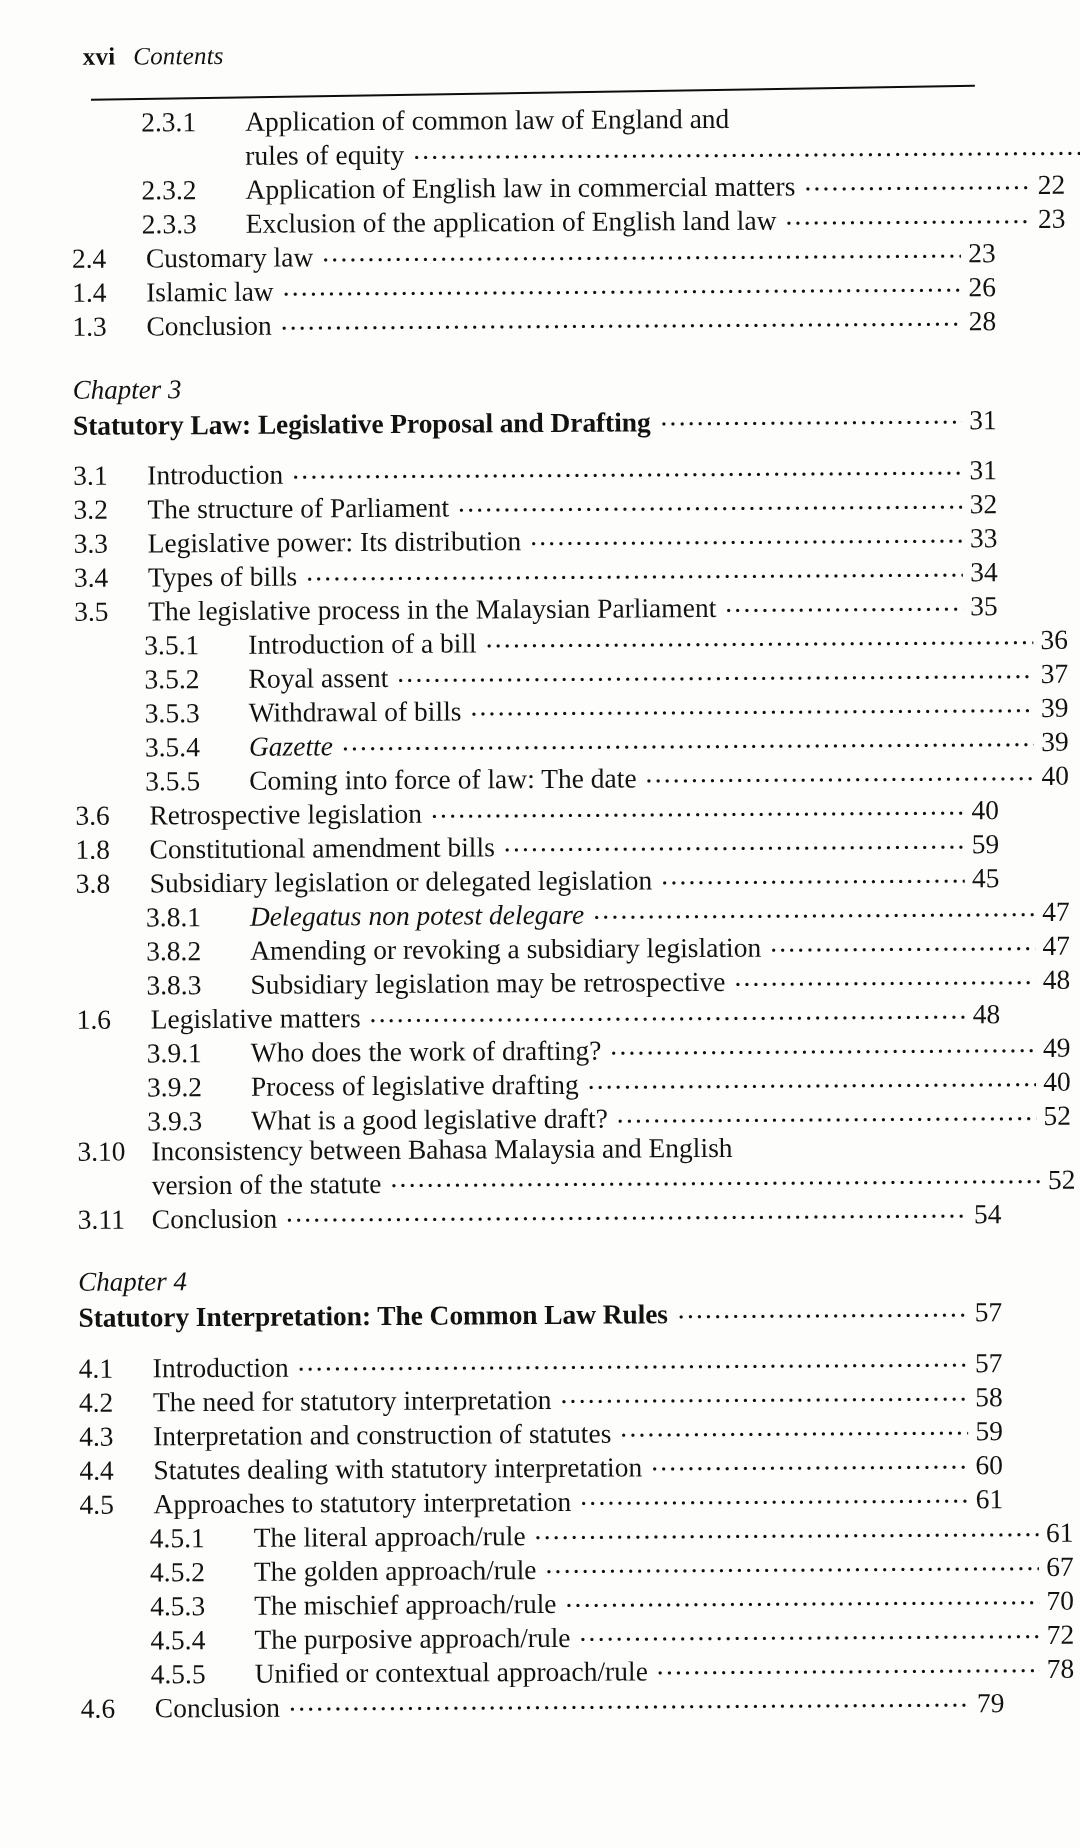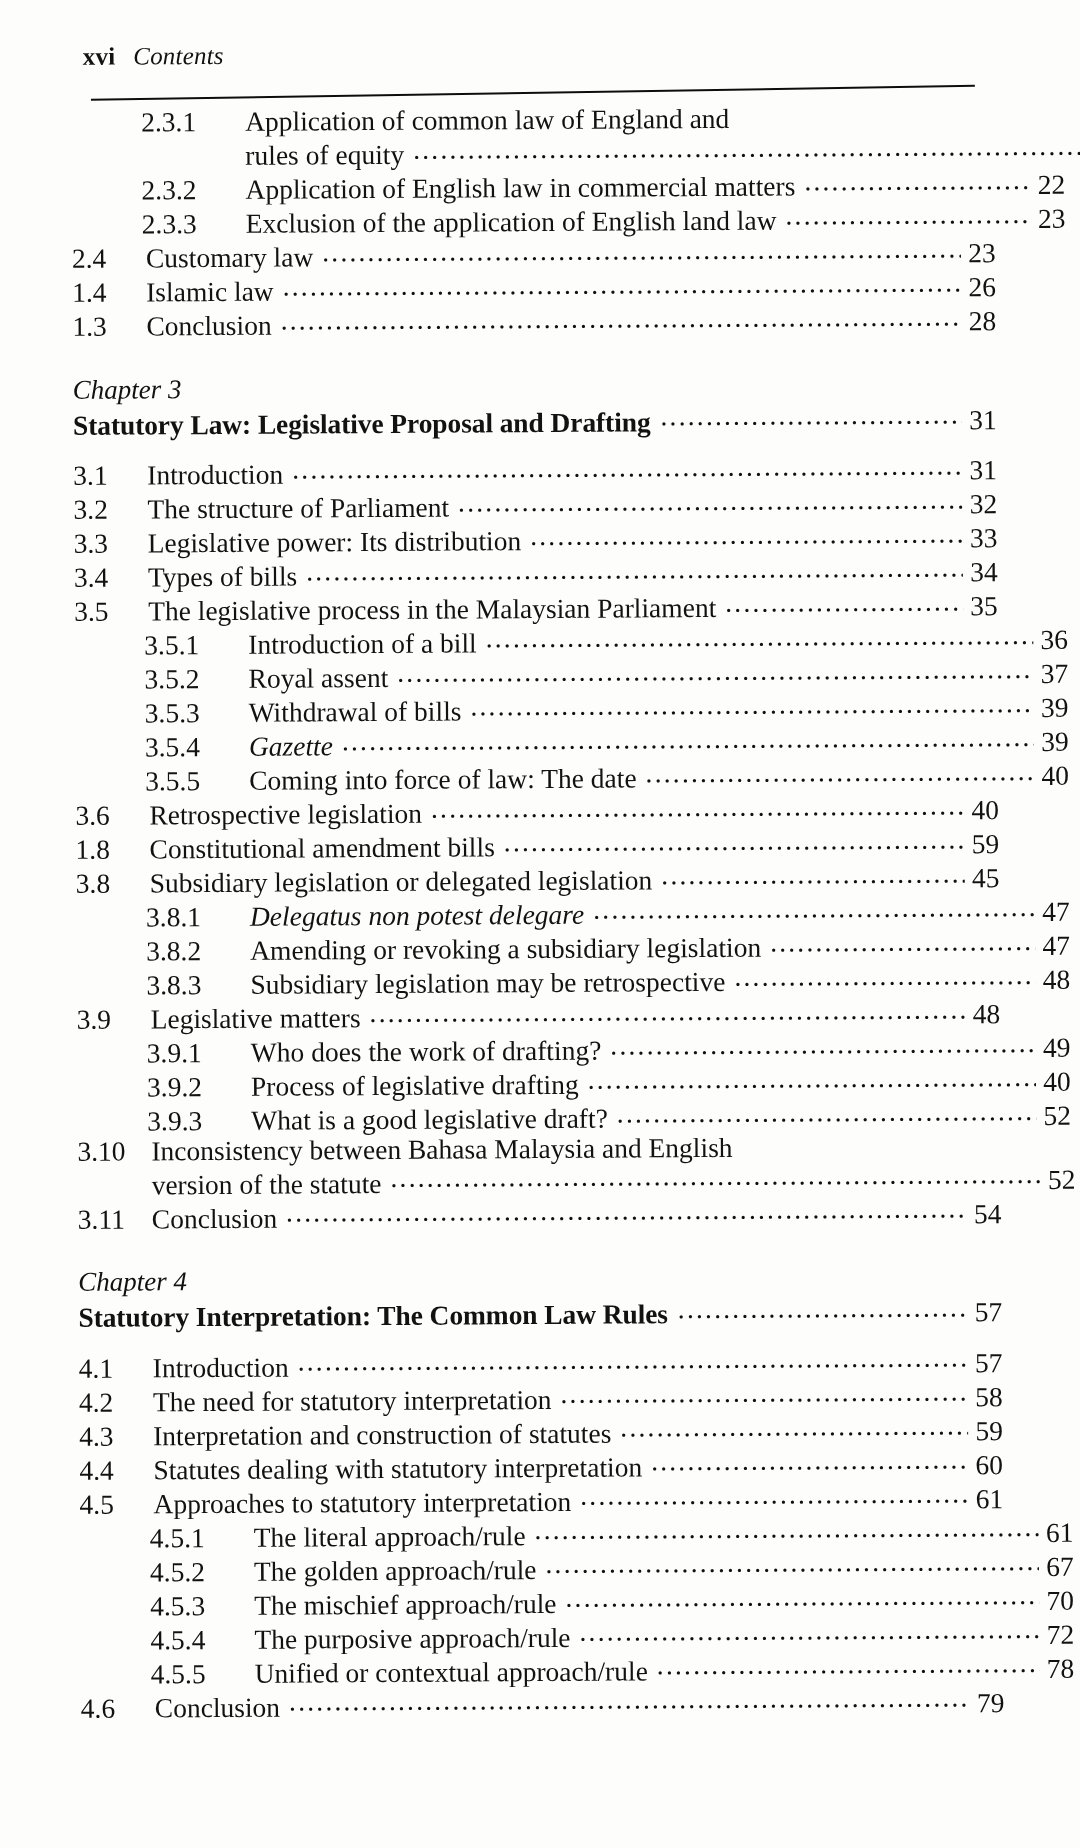--- a/index.html
+++ b/index.html
@@ -291,21 +291,21 @@
             <span class="leader"></span>
             <span class="pg">47</span>
           </div>
           <div class="row lvl2">
             <span class="num">3.8.3</span>
             <span class="ttl">Subsidiary legislation may be retrospective</span>
             <span class="leader"></span>
             <span class="pg">48</span>
           </div>
           <div class="row lvl1">
-            <span class="num">3.9</span>
+            <span class="num">1.6</span>
             <span class="ttl">Legislative matters</span>
             <span class="leader"></span>
             <span class="pg">48</span>
           </div>
           <div class="row lvl2">
             <span class="num">3.9.1</span>
             <span class="ttl">Who does the work of drafting?</span>
             <span class="leader"></span>
             <span class="pg">49</span>
           </div>

